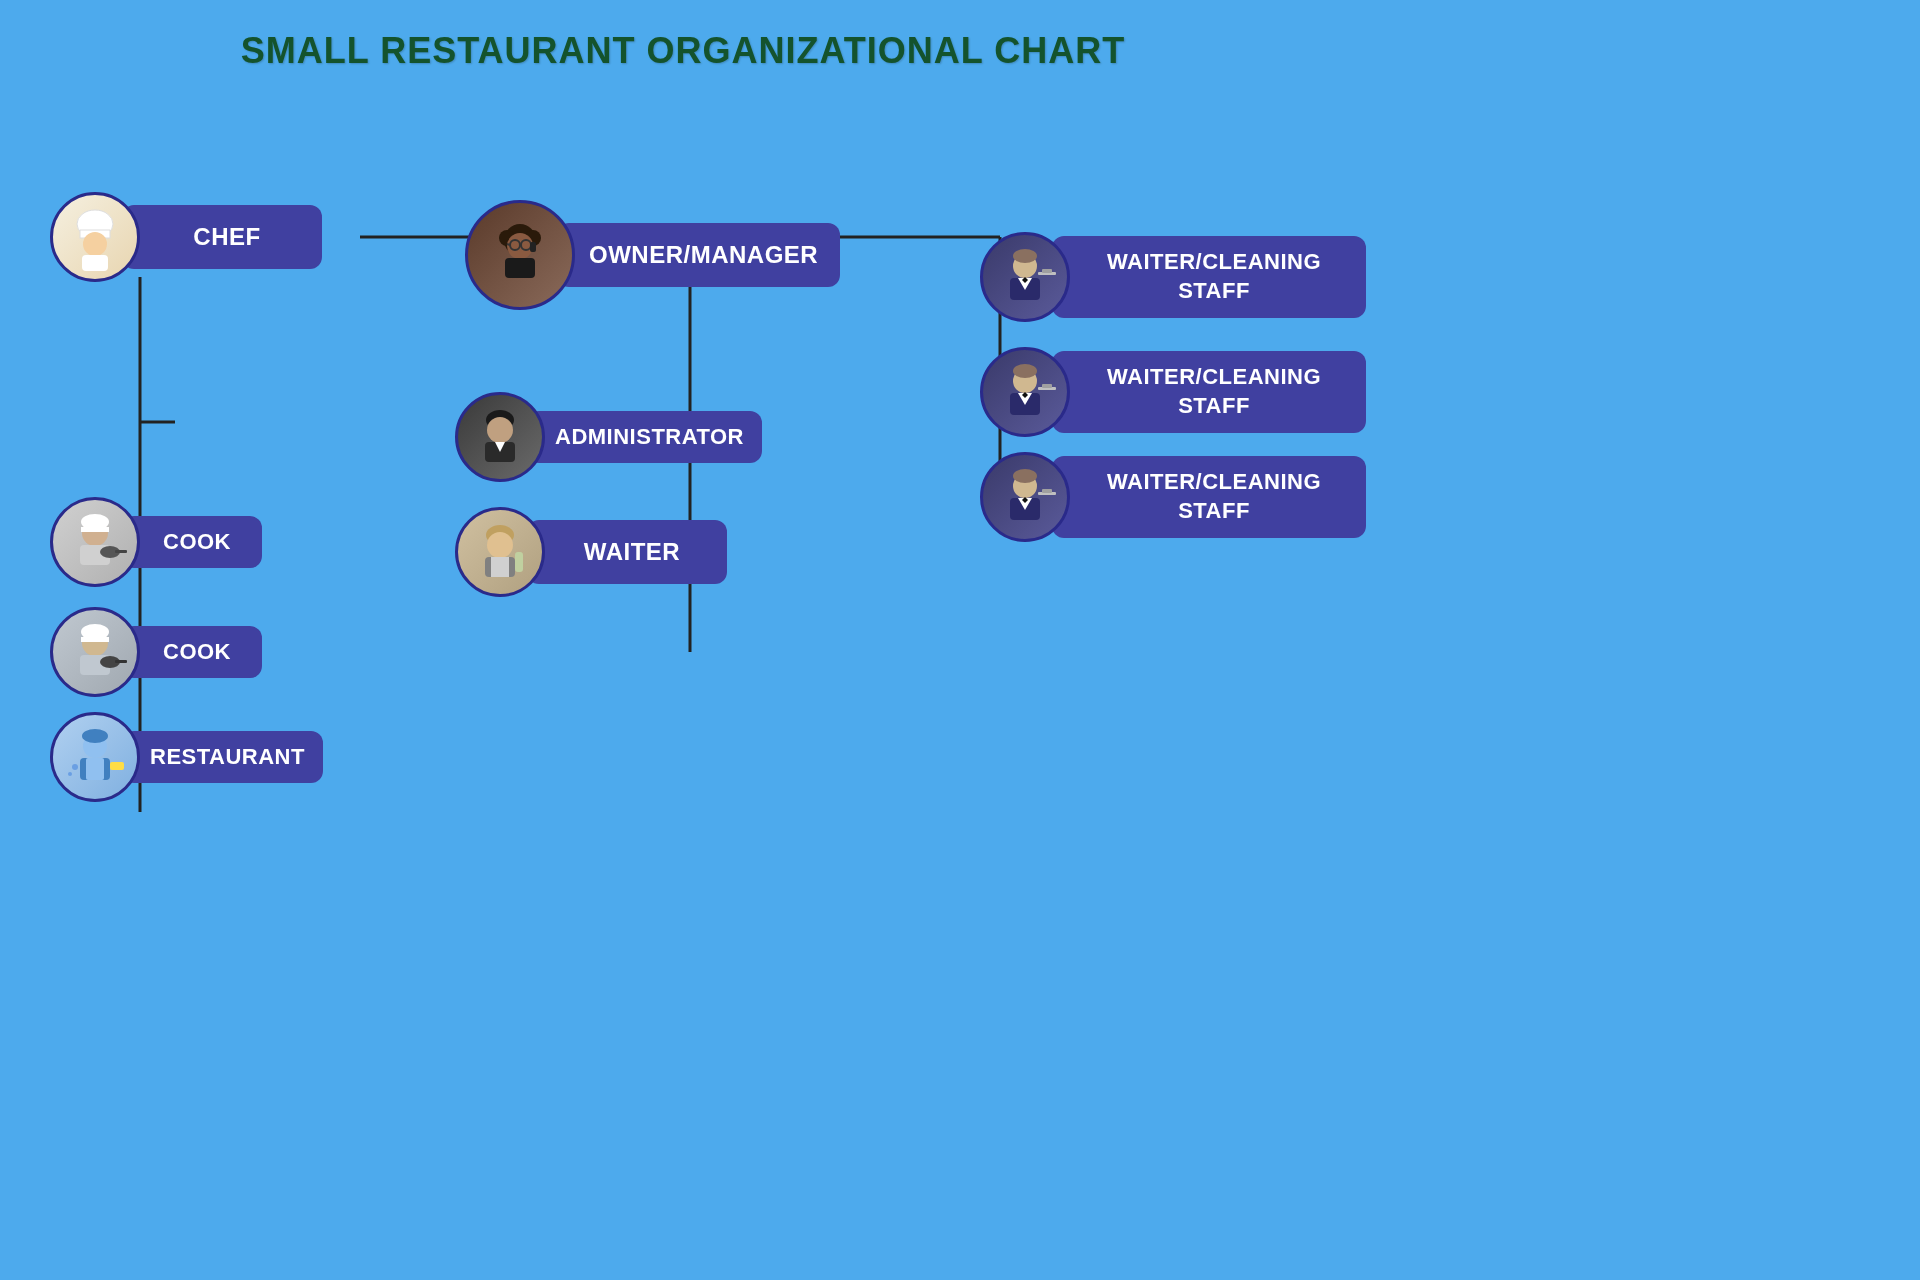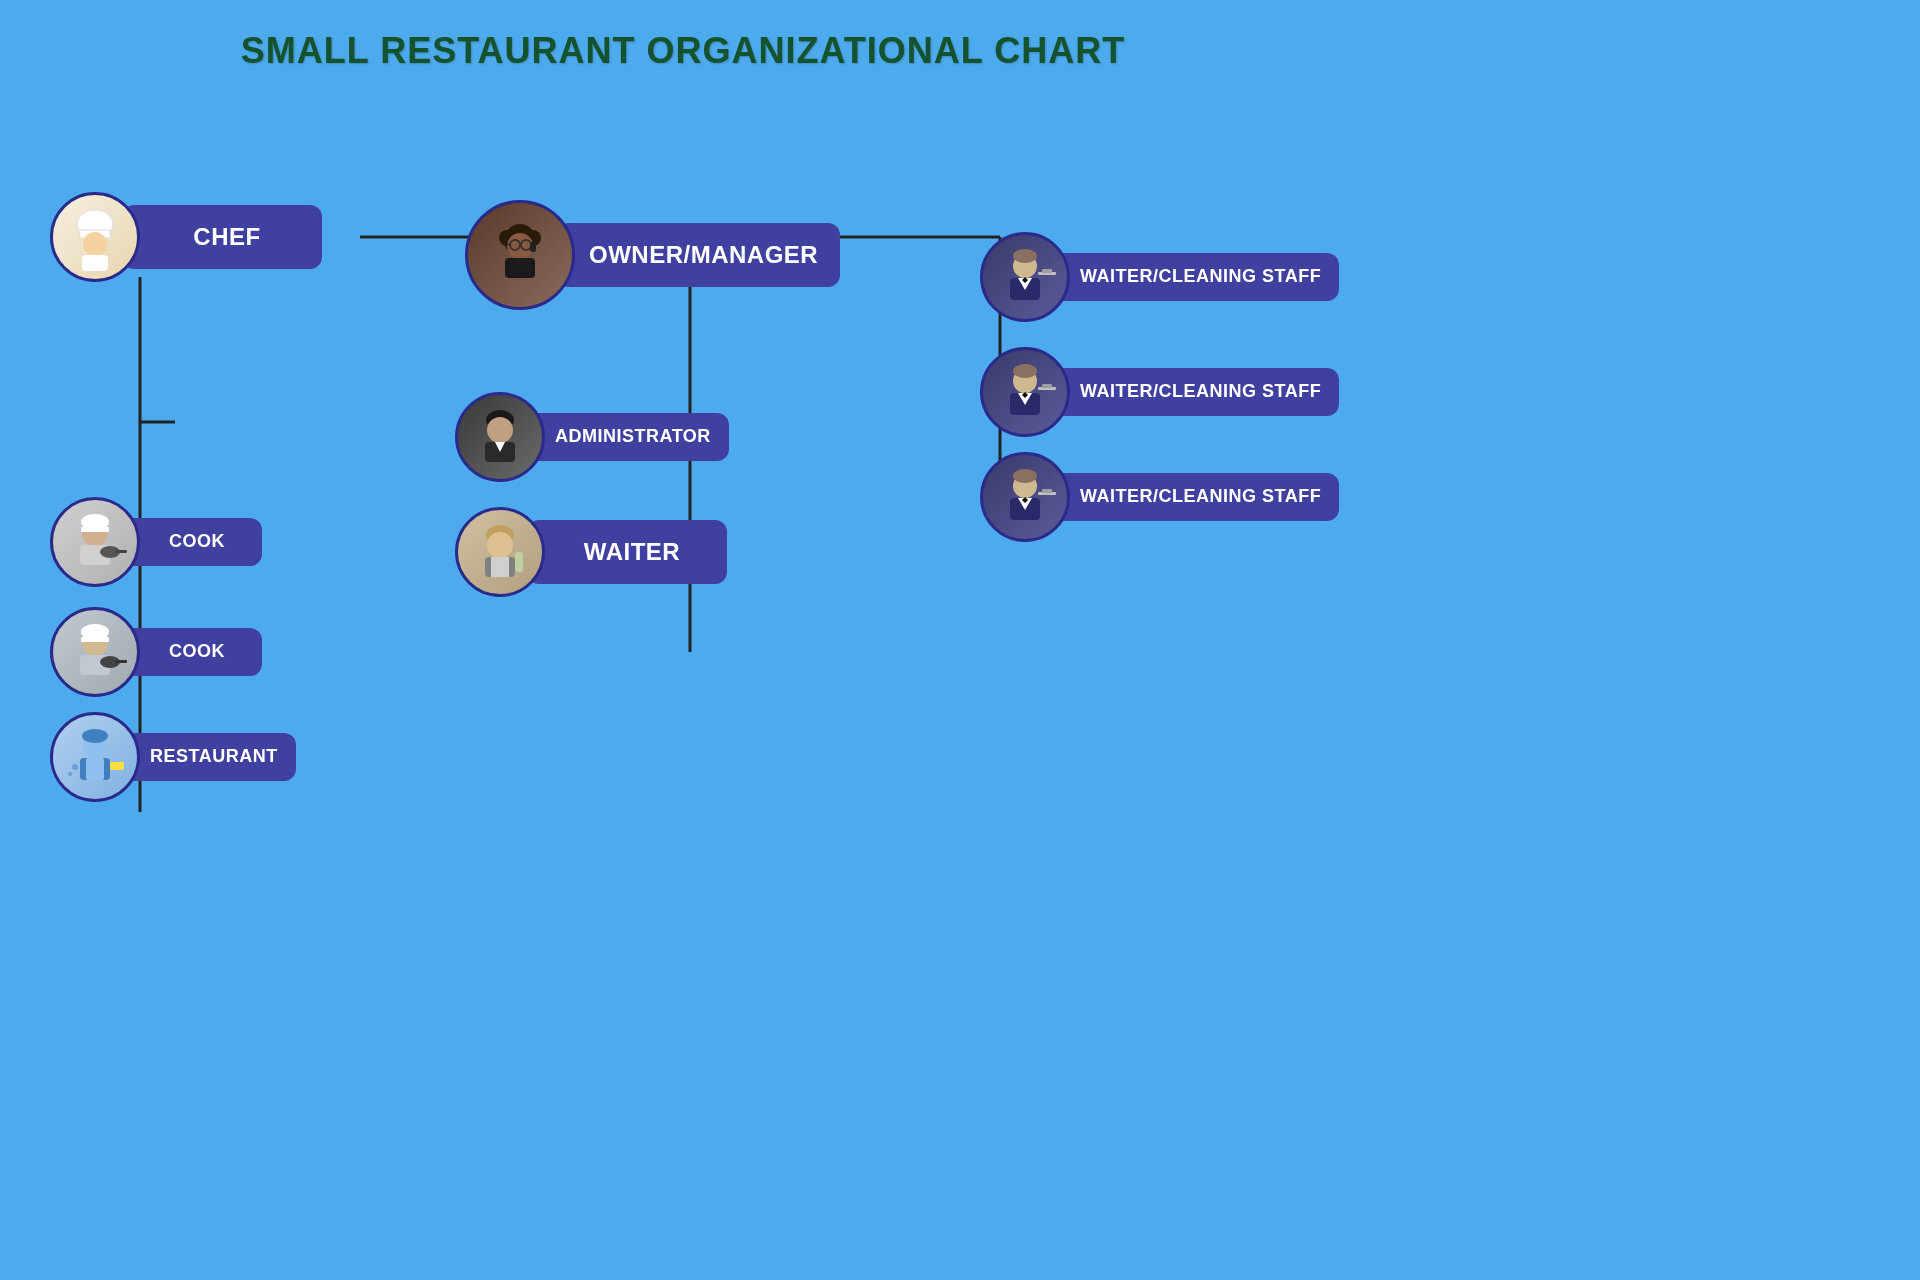--- a/index.html
+++ b/index.html
@@ -56,21 +56,21 @@
       display: flex;
       align-items: center;
       justify-content: center;
       font-size: 32px;
     }
 
     .label-box {
       background: #4040a0;
       color: white;
       font-weight: 800;
-      font-size: 18px;
+      font-size: 22px;
       padding: 12px 18px;
       border-radius: 12px;
       margin-left: -18px;
       padding-left: 28px;
       min-width: 140px;
       text-align: center;
       letter-spacing: 0.5px;
       line-height: 1.3;
     }
 

